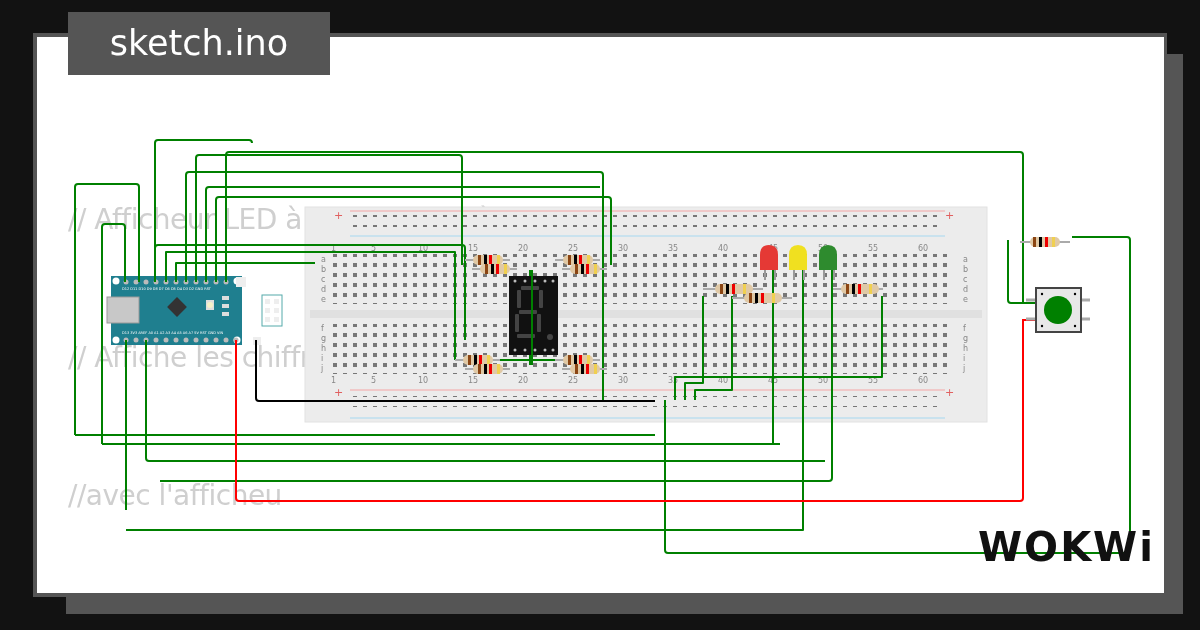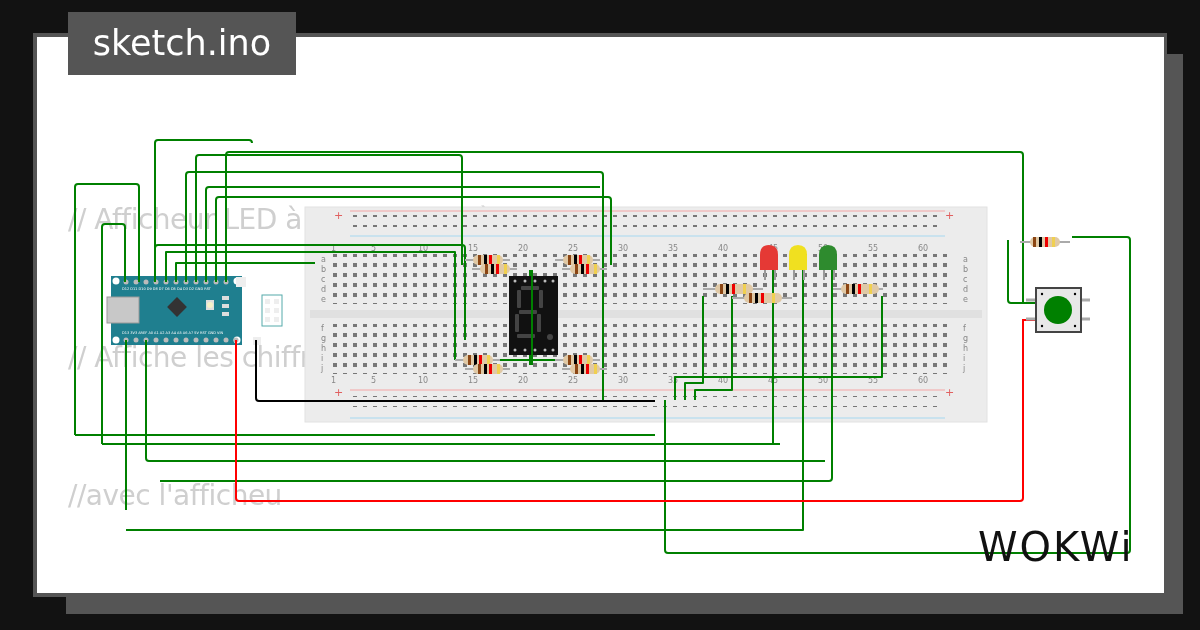--- a/index.html
+++ b/index.html
@@ -1,25 +1,25 @@
 <!DOCTYPE html>
 <html><head>
 <meta charset="utf-8">
 <style>
   html,body{margin:0;padding:0;}
   body{width:1200px;height:630px;background:#121212;position:relative;overflow:hidden;font-family:"DejaVu Sans",sans-serif;}
   .shadow{position:absolute;left:66px;top:54px;width:1117px;height:560px;background:#555;}
   .card{position:absolute;left:33px;top:33px;width:1134px;height:564px;background:#555;}
   .card-inner{position:absolute;left:37px;top:37px;width:1127px;height:556px;background:#fff;overflow:hidden;}
-  .title-tab{position:absolute;left:68px;top:12px;width:228px;height:63px;background:#555;color:#fff;font-family:"DejaVu Sans",sans-serif;font-size:35px;line-height:63px;text-align:center;z-index:5;}
+  .title-tab{position:absolute;left:68px;top:12px;width:262px;height:63px;background:#555;color:#fff;font-family:"DejaVu Sans",sans-serif;font-size:35px;line-height:63px;text-align:center;z-index:5;}
   .code{position:absolute;left:68px;top:105px;margin:0;font-family:"DejaVu Sans",sans-serif;font-size:28px;line-height:46px;color:#cfcfcf;white-space:pre;z-index:1;letter-spacing:-0.5px;}
   .code div{height:46px;}
   svg.diagram{position:absolute;left:0;top:0;z-index:3;}
   .bottom-bar{position:absolute;left:37px;top:593px;width:1130px;height:4px;background:#555;z-index:4;}
-  .logo{position:absolute;left:978px;top:524px;font-family:"DejaVu Sans",sans-serif;font-size:40px;font-weight:normal;color:#111;letter-spacing:2px;z-index:6;}
+  .logo{position:absolute;left:978px;top:524px;font-family:"DejaVu Sans",sans-serif;font-size:40px;font-weight:bold;color:#111;letter-spacing:2px;z-index:6;}
 </style>
 </head>
 <body>
 
 <div class="shadow"></div>
 <div class="card"></div>
 <div class="card-inner"></div>
 
 <div class="title-tab">sketch.ino</div>
 

